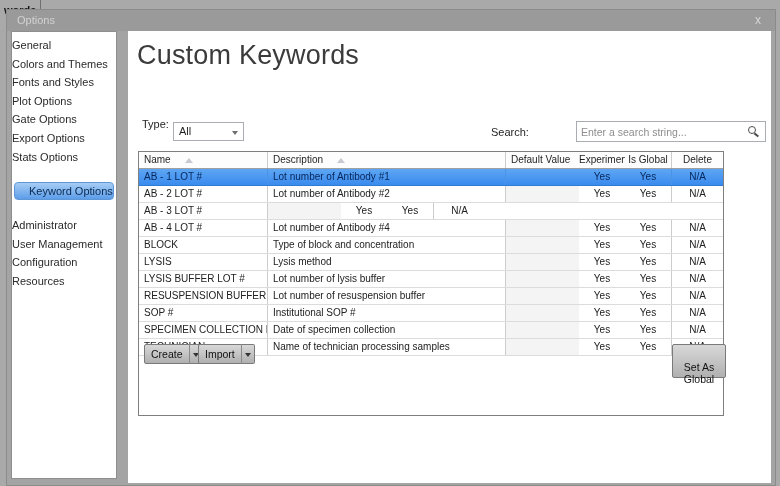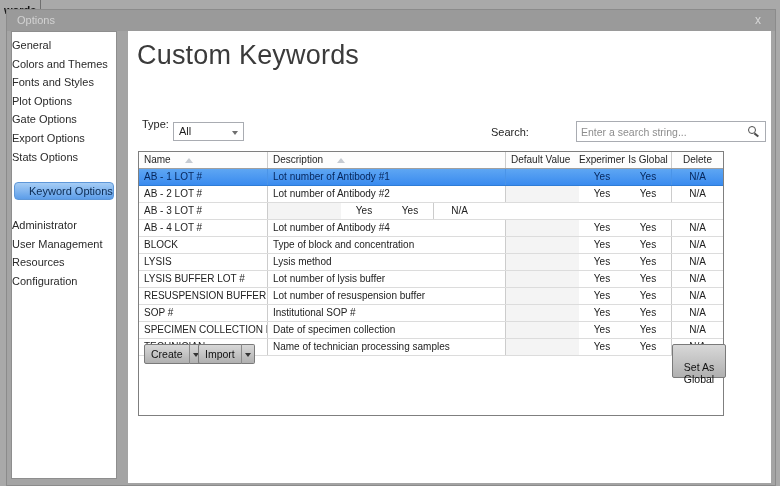--- a/index.html
+++ b/index.html
@@ -113,22 +113,22 @@
         <div class="side-item">General</div>
         <div class="side-item">Colors and Themes</div>
         <div class="side-item">Fonts and Styles</div>
         <div class="side-item">Plot Options</div>
         <div class="side-item">Gate Options</div>
         <div class="side-item">Export Options</div>
         <div class="side-item">Stats Options</div>
         <div class="side-item selected">Keyword Options</div>
         <div class="side-item">Administrator</div>
         <div class="side-item">User Management</div>
+        <div class="side-item">Configuration</div>
         <div class="side-item">Resources</div>
-        <div class="side-item">Configuration</div>
       </div>
 
     <div class="main">
       <div class="page-title">Custom Keywords</div>
 
       <span class="lbl type-lbl">Type:</span>
       <div class="dropdown">
         <span class="val">All</span>
         <span class="dd-arrow"></span>
       </div>

